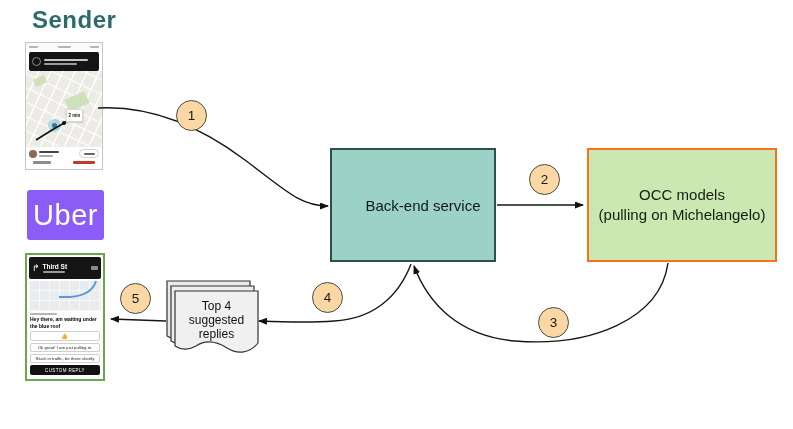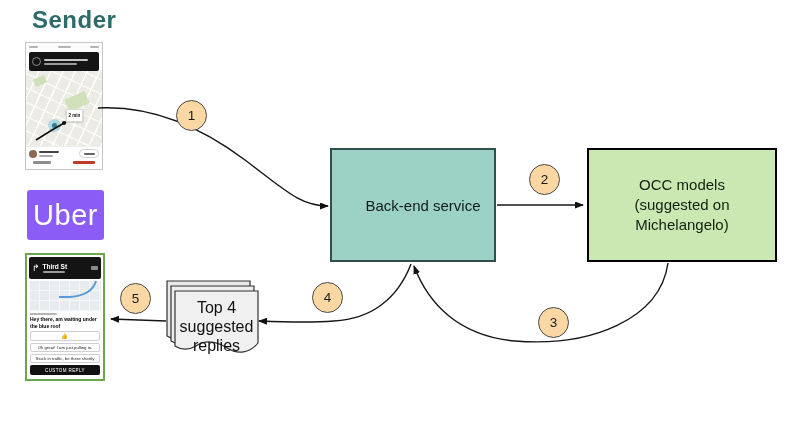--- a/index.html
+++ b/index.html
@@ -8,33 +8,33 @@
 
   .abs { position:absolute; }
 
   
   #sender-label   { left:32px; top:6px;  font-size:24px; font-weight:bold; color:#2d6b6b; letter-spacing:.5px; }
   #receiver-label { left:11px; top:380px; font-size:24px; font-weight:bold; color:#8c1d1d; letter-spacing:.5px; }
 
   
   .node { display:flex; flex-direction:column; align-items:center; justify-content:center; text-align:center; }
   #backend-box { left:330px; top:148px; width:166px; height:114px; background:#9cd2c5; border:2px solid #2f4f4f; font-size:15px; color:#101b1b;padding-left:20px; }
-  #occ-box     { left:587px; top:148px; width:190px; height:114px; background:#cbe7b2; border:2px solid #000000; font-size:15px; color:#13200f; line-height:1.35; }
+  #occ-box     { left:587px; top:148px; width:190px; height:114px; background:#cbe7b2; border:2px solid #f97316; font-size:15px; color:#13200f; line-height:1.35; }
 
   
   .step { width:31px; height:31px; border-radius:50%; background:#fbd7a3; border:1.5px solid #4a4a4a;
           display:flex; align-items:center; justify-content:center; font-size:13.5px; color:#1a1a1a; }
   #step-1 { left:176px; top:100px; }
   #step-2 { left:529px; top:164px; }
   #step-3 { left:538px; top:307px; }
   #step-4 { left:312px; top:282px; }
   #step-5 { left:120px; top:283px; }
 
   
-  #doc-label { left:175px; top:299px; width:83px; text-align:center; font-size:16px; line-height:1.18; color:#111; }
+  #doc-label { left:175px; top:299px; width:83px; text-align:center; font-size:12px; line-height:1.18; color:#111; }
 
   
   #uber-logo { left:27px; top:190px; width:77px; height:50px; background:#8b5cf6; border-radius:3px;
                display:flex; align-items:center; justify-content:center; color:#fff; font-size:29px; font-weight:400; letter-spacing:.5px; }
 
   
   #sender-phone { left:25px; top:42px; width:78px; height:128px; background:#fff; border:1px solid #c6c6c6; }
   #sp-status { display:flex; justify-content:space-between; align-items:center; height:7px; padding:0 3px; background:#fbfbfb; }
   .bar { background:#b5b5b5; height:2px; border-radius:1px; }
   #sp-banner { position:absolute; left:3px; right:3px; top:9px; height:19px; background:#141414; border-radius:2px;
@@ -166,21 +166,21 @@
     <path d="M166,321 L111,319" fill="none" stroke="#161616" stroke-width="1.4" marker-end="url(#ah)"></path>
   </svg>
 
   <div class="abs" id="doc-label">Top 4 suggested replies</div>
 
   <div class="abs node" id="backend-box">
     <span>Back-end service</span>
   </div>
   <div class="abs node" id="occ-box">
     <span>OCC models</span>
-    <span>(suggested on Michelangelo)</span>
+    <span>(pulling on Michelangelo)</span>
   </div>
 
   <div class="abs step" id="step-1">1</div>
   <div class="abs step" id="step-2">2</div>
   <div class="abs step" id="step-3">3</div>
   <div class="abs step" id="step-4">4</div>
   <div class="abs step" id="step-5">5</div>
 
 </div>
 

